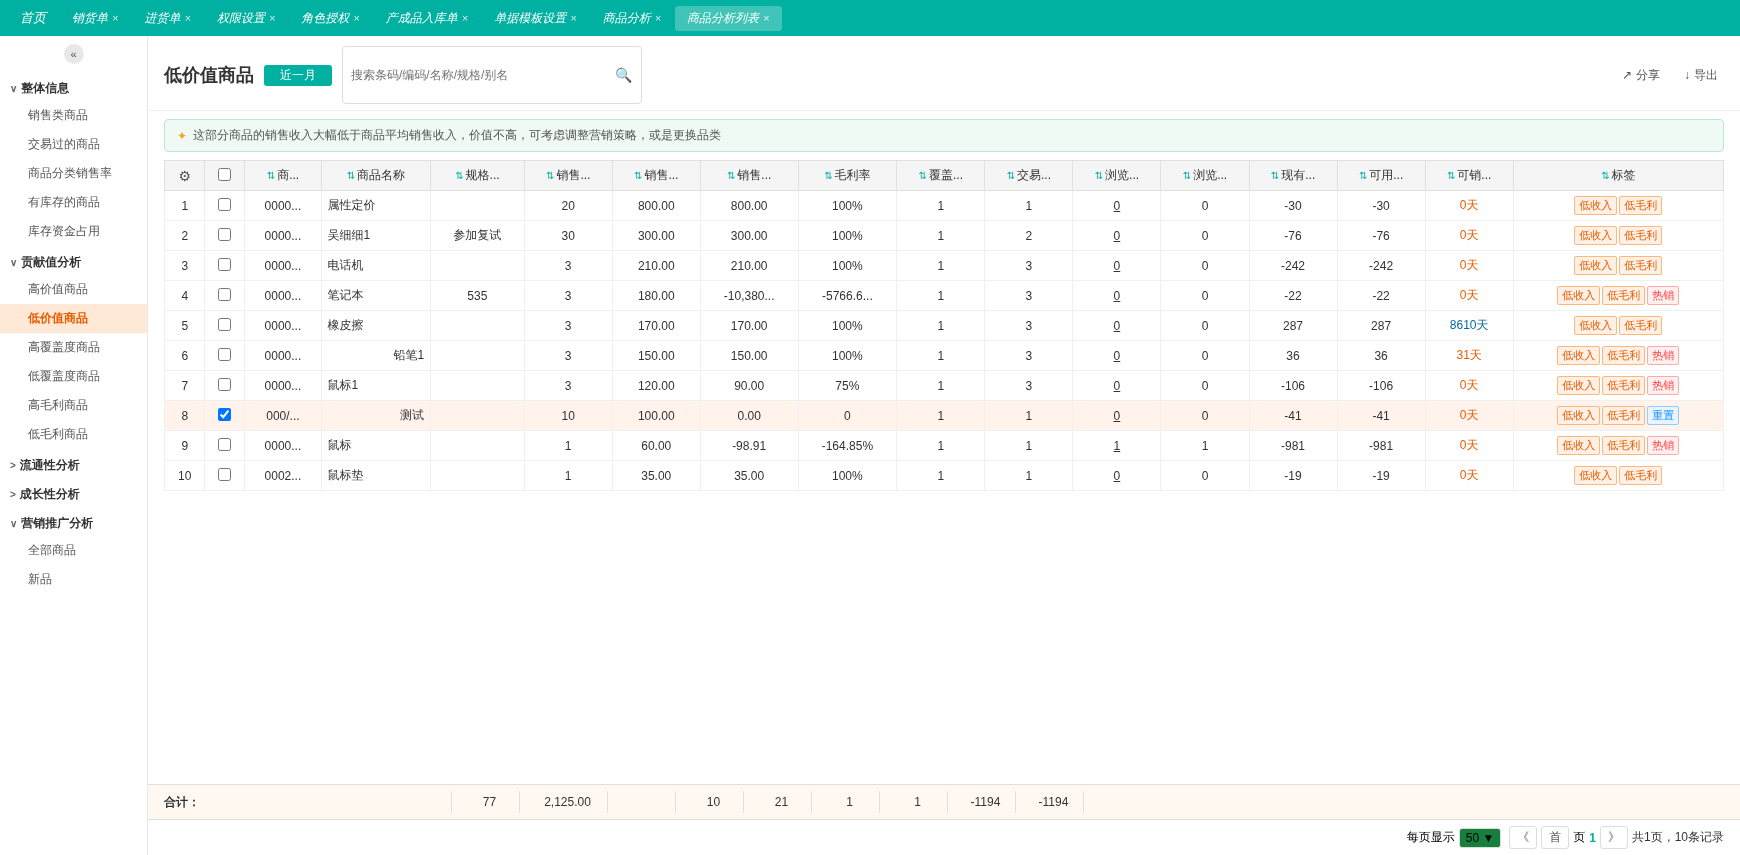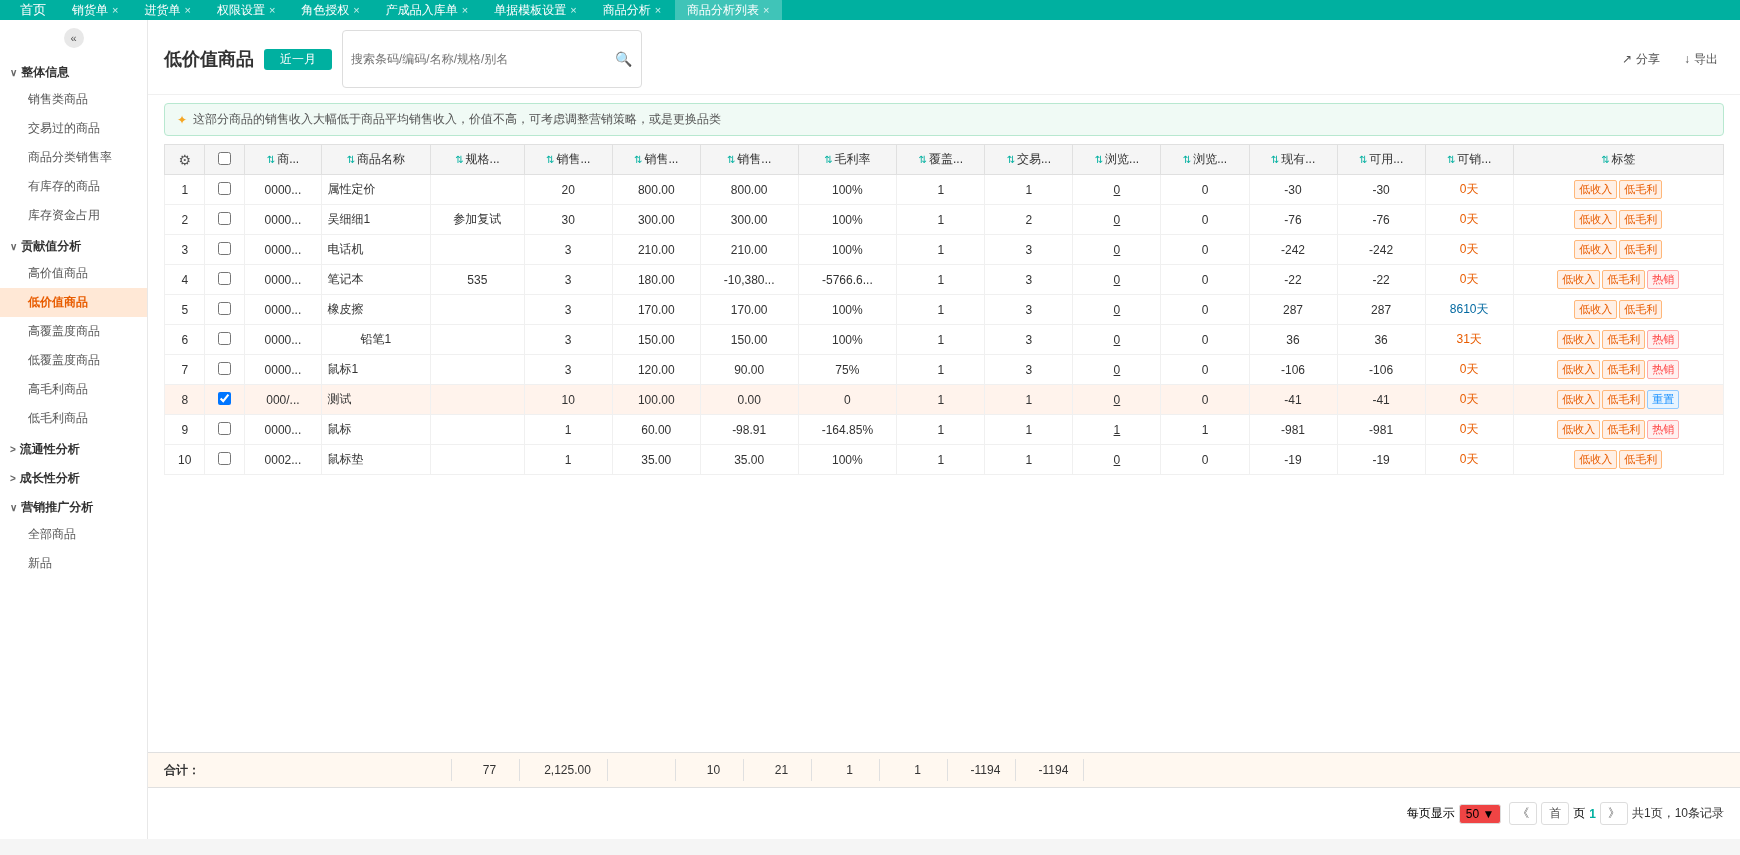--- a/index.html
+++ b/index.html
@@ -1,25 +1,26 @@
 <!DOCTYPE html>
 <html><head>
   <meta charset="utf-8">
   <style>
     * { box-sizing: border-box; margin: 0; padding: 0; font-family: 'Microsoft YaHei', Arial, sans-serif; font-size: 12px; }
     body { background: #f5f5f5; overflow: hidden; width: 1740px; height: 855px; }
     
     
     .top-nav {
       background: #00b0a0;
-      height: 20px;
+      height: 36px;
       display: flex;
       align-items: center;
       padding: 0 8px;
       gap: 2px;
+      font-style: italic;
     }
     .nav-item {
       color: #fff;
       padding: 4px 12px;
       cursor: pointer;
       border-radius: 3px;
       white-space: nowrap;
       font-size: 13px;
     }
     .nav-item.active { background: rgba(255,255,255,0.25); }
@@ -198,38 +199,38 @@
       padding: 4px 8px;
       border-right: 1px solid #e0e0e0;
       min-width: 60px;
       text-align: center;
       color: #333;
     }
     
     
     .pagination-bar {
       border-top: 1px solid #e0e0e0;
-      padding: 14px 16px;
+      padding: 6px 16px;
       display: flex;
       align-items: center;
       justify-content: flex-end;
       gap: 8px;
       background: #fff;
       font-size: 12px;
     }
     .per-page-select {
       display: flex;
       align-items: center;
       gap: 4px;
     }
     .select-box {
       border: 1px solid #ddd;
       padding: 2px 6px;
       border-radius: 3px;
-      background: #ef4444;
+      background: #15803d;
       cursor: pointer;
     }
     .page-nav { display: flex; align-items: center; gap: 4px; }
     .page-btn {
       border: 1px solid #ddd;
       background: #fff;
       padding: 2px 7px;
       cursor: pointer;
       border-radius: 3px;
       color: #555;
@@ -477,21 +478,21 @@
       <td>0</td>
       <td>287</td>
       <td>287</td>
       <td style="color:#0369a1">8610天</td>
       <td><span class="tag tag-orange">低收入</span><span class="tag tag-orange">低毛利</span></td>
     </tr>
             <tr>
       <td>6</td>
       <td><input type="checkbox" class="checkbox" style=""></td>
       <td>0000...</td>
-      <td style="text-align:center">铅笔1</td>
+      <td style="text-align:right">铅笔1</td>
       <td></td>
       <td>3</td>
       <td>150.00</td>
       <td>150.00</td>
       <td>100%</td>
       <td>1</td>
       <td>3</td>
       <td><span class="underline">0</span></td>
       <td>0</td>
       <td>36</td>
@@ -515,21 +516,21 @@
       <td>0</td>
       <td>-106</td>
       <td>-106</td>
       <td style="color:#e85c00">0天</td>
       <td><span class="tag tag-orange">低收入</span><span class="tag tag-orange">低毛利</span><span class="tag tag-red">热销</span></td>
     </tr>
             <tr class="highlighted">
       <td>8</td>
       <td><input type="checkbox" class="checkbox" checked="" style=""></td>
       <td>000/...</td>
-      <td style="text-align:left">测试</td>
+      <td style="text-align:right">测试</td>
       <td></td>
       <td>10</td>
       <td>100.00</td>
       <td>0.00</td>
       <td>0</td>
       <td>1</td>
       <td>1</td>
       <td><span class="underline">0</span></td>
       <td>0</td>
       <td>-41</td>

